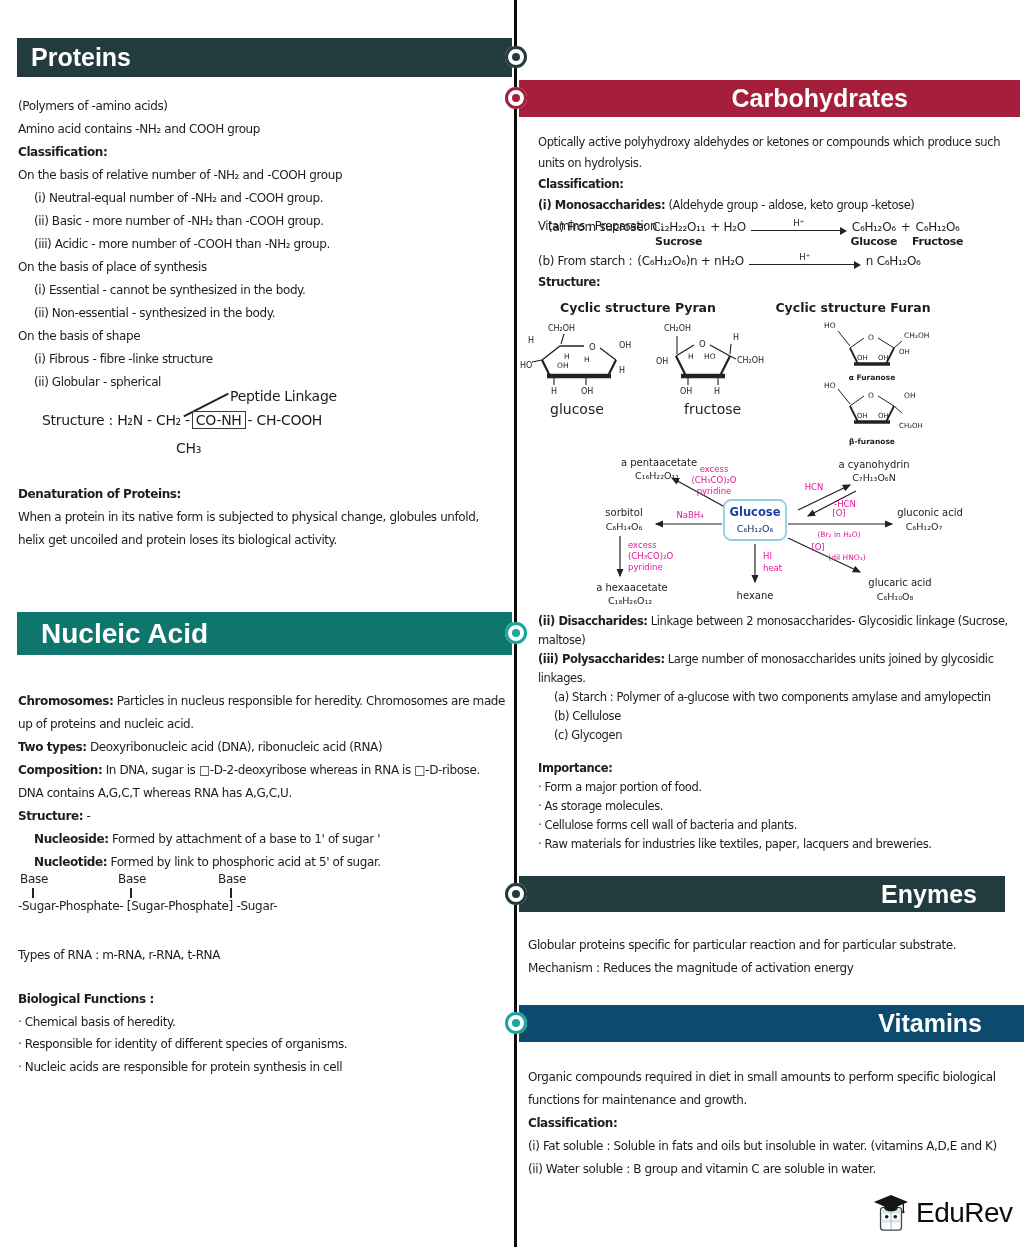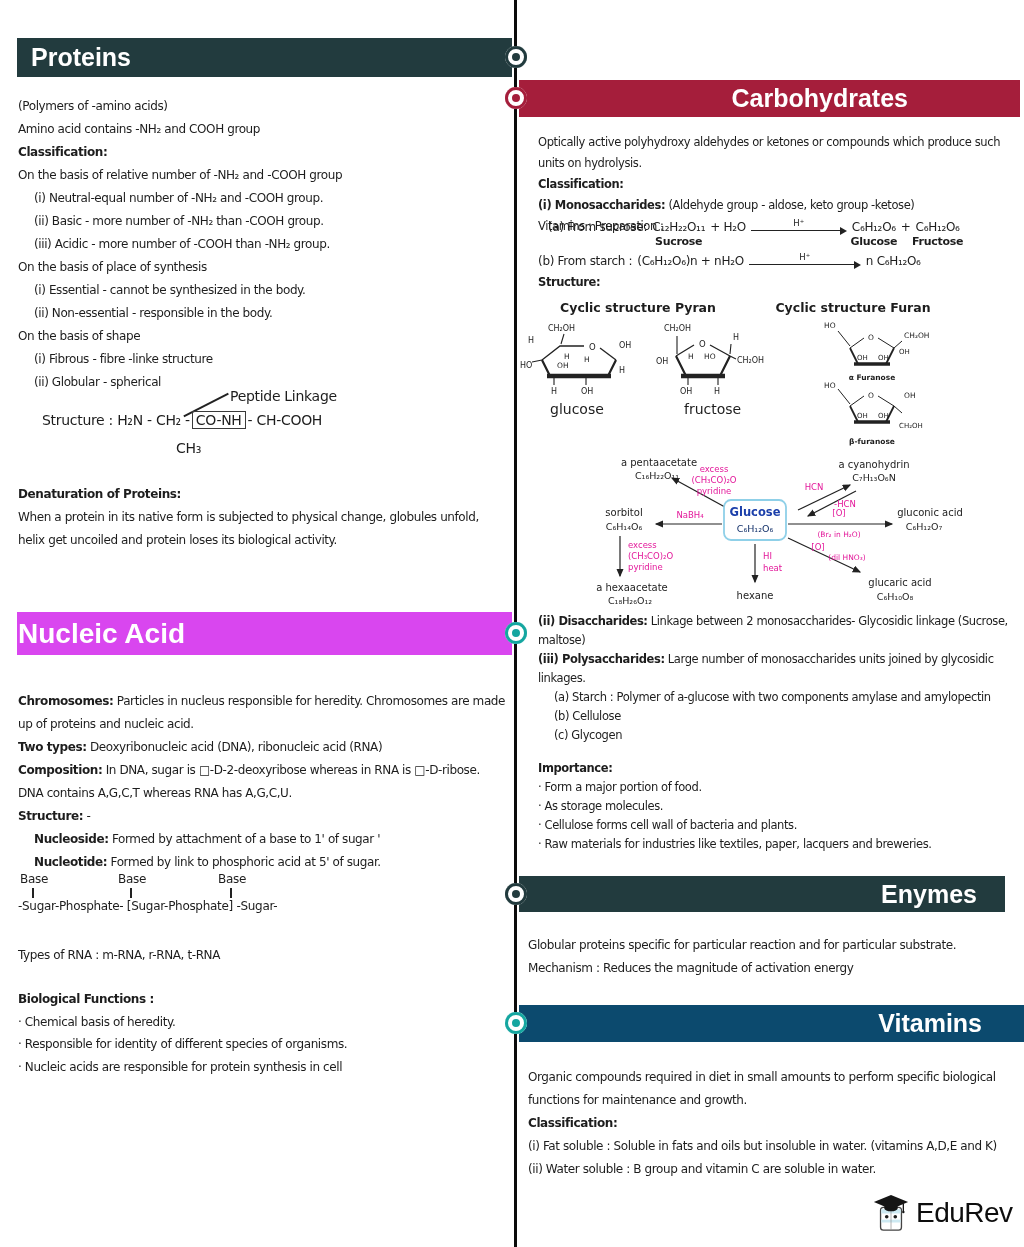--- a/index.html
+++ b/index.html
@@ -9,21 +9,21 @@
   .tline{position:absolute;left:514px;top:0;width:3px;height:1247px;background:#0b0b0b;z-index:1;}
   .node{position:absolute;left:505px;width:22px;height:22px;border-radius:50%;z-index:6;}
   .node-dark{background:#223b3e;box-shadow:inset 0 0 0 3px #223b3e, inset 0 0 0 7px #fff;}
   .node-red{background:#a51e3b;box-shadow:inset 0 0 0 3px #a51e3b, inset 0 0 0 7px #fff;}
   .node-teal{background:#15a6a0;box-shadow:inset 0 0 0 3px #15a6a0, inset 0 0 0 7px #fff;}
   
   .banner{position:absolute;display:flex;align-items:center;color:#fff;z-index:4;
           font-family:"Liberation Sans",sans-serif;font-weight:bold;}
   .b-proteins{left:17px;top:38px;width:495px;height:39px;background:#223b3e;font-size:25px;padding-left:14px;box-sizing:border-box;}
   .b-carbs{left:519px;top:80px;width:501px;height:37px;background:#a51e3b;font-size:25px;justify-content:flex-end;padding-right:112px;box-sizing:border-box;}
-  .b-nucleic{left:17px;top:612px;width:495px;height:43px;background:#d946ef;font-size:28px;padding-left:1px;box-sizing:border-box;}
+  .b-nucleic{left:17px;top:612px;width:495px;height:43px;background:#0f766e;font-size:28px;padding-left:24px;box-sizing:border-box;}
   .b-enzymes{left:519px;top:876px;width:486px;height:36px;background:#223b3e;font-size:25px;justify-content:flex-end;padding-right:28px;box-sizing:border-box;}
   .b-vitamins{left:519px;top:1005px;width:505px;height:37px;background:#0c4a6e;font-size:25px;justify-content:flex-end;padding-right:42px;box-sizing:border-box;}
   
   .blk{position:absolute;z-index:2;}
   .txt{font-size:12px;letter-spacing:-0.4px;line-height:23px;}
   .txt2{font-size:11.5px;letter-spacing:-0.4px;line-height:21px;}
   .ln{margin:0;}
   .ind{padding-left:16px;}
   .b{font-weight:bold;}
   .small-lh .ln{line-height:19px;}
@@ -83,21 +83,21 @@
 <div class="blk txt" style="left:18px;top:95px;width:492px;">
   <div class="ln"><span class="b"></span><span>(Polymers of -amino acids)</span></div>
   <div class="ln"><span class="b"></span><span>Amino acid contains -NH₂ and COOH group</span></div>
   <div class="ln"><span class="b">Classification:</span><span></span></div>
   <div class="ln"><span class="b"></span><span>On the basis of relative number of -NH₂ and -COOH group</span></div>
   <div class="ln ind"><span>(i) Neutral-equal number of -NH₂ and -COOH group.</span></div>
   <div class="ln ind"><span>(ii) Basic - more number of -NH₂ than -COOH group.</span></div>
   <div class="ln ind"><span>(iii) Acidic - more number of -COOH than -NH₂ group.</span></div>
   <div class="ln"><span>On the basis of place of synthesis</span></div>
   <div class="ln ind"><span>(i) Essential - cannot be synthesized in the body.</span></div>
-  <div class="ln ind"><span>(ii) Non-essential - responsible in the body.</span></div>
+  <div class="ln ind"><span>(ii) Non-essential - synthesized in the body.</span></div>
   <div class="ln"><span>On the basis of shape</span></div>
   <div class="ln ind"><span>(i) Fibrous - fibre -linke structure</span></div>
   <div class="ln ind"><span>(ii) Globular - spherical</span></div>
 </div>
 
 <div class="pep">
   <span class="callout">Peptide Linkage</span>
   <span class="diag"></span>
   <span class="mainf"><span>Structure : H₂N - CH₂ -</span><span class="boxed">CO-NH</span><span>- CH-COOH</span></span>
   <span class="ch3">CH₃</span>

